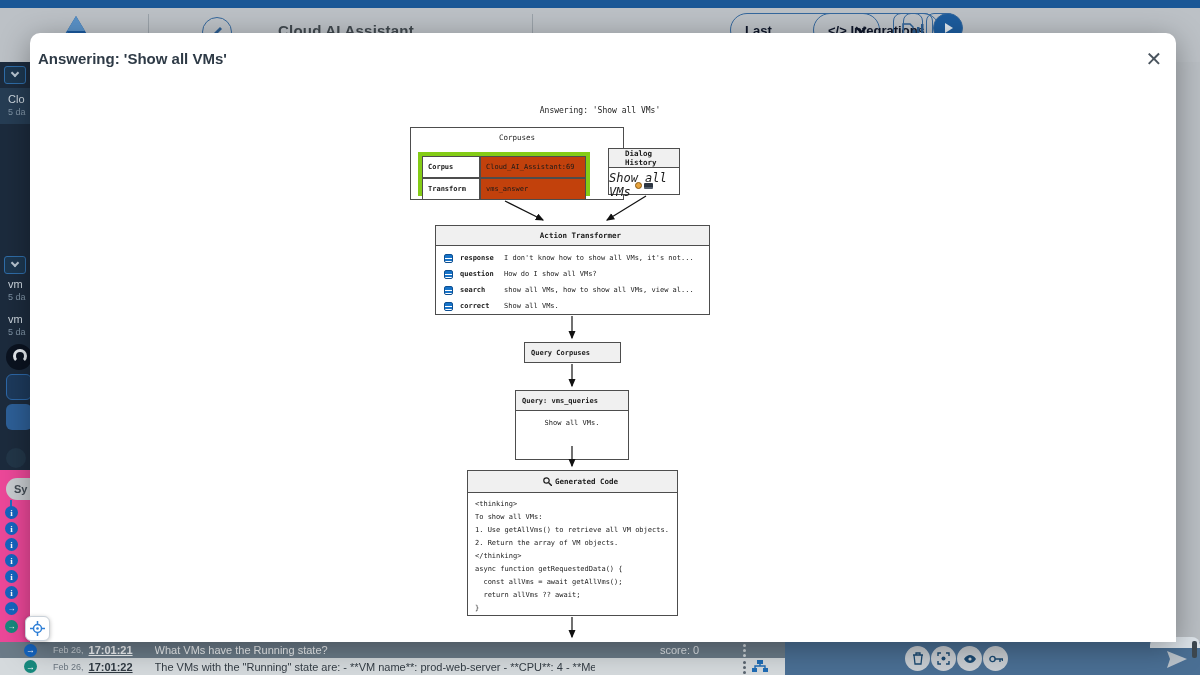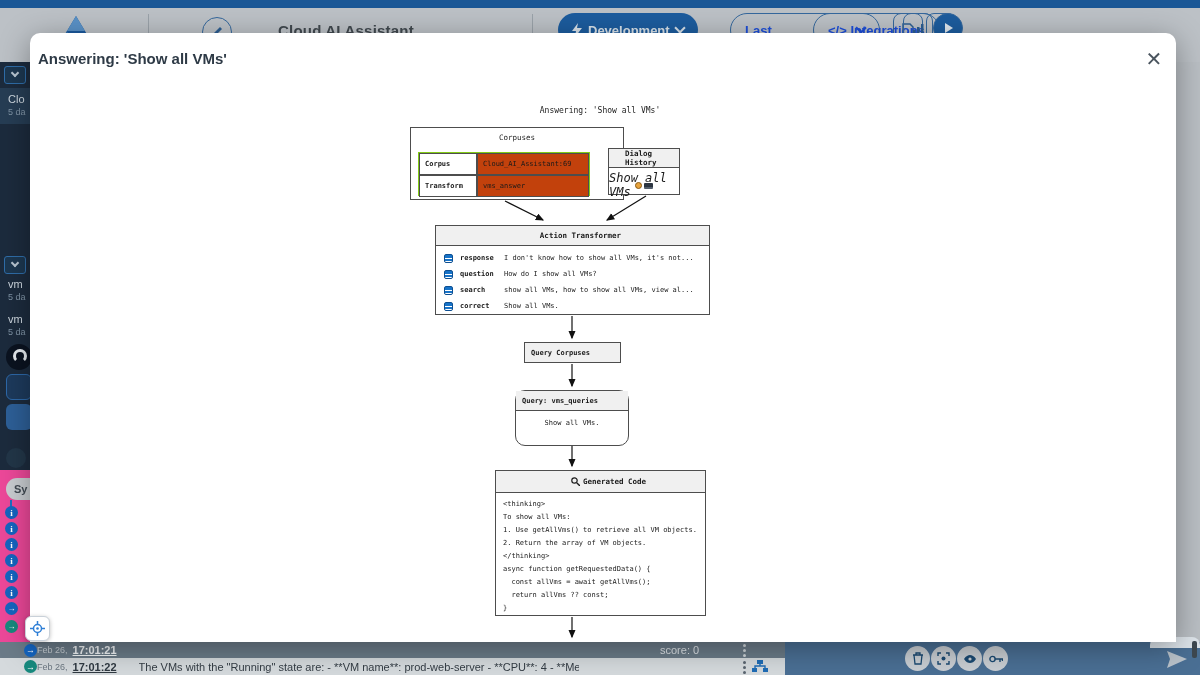--- a/index.html
+++ b/index.html
@@ -8,21 +8,21 @@
   #stage { position:relative; width:1200px; height:675px; background:#b9bec3; }
 
   
   #topstrip { left:0; top:0; width:1200px; height:8px; background:#1a5796; z-index:1; }
   #toolbar { left:0; top:8px; width:1200px; height:54px; background:#bcc1c6; z-index:1; }
   .tb-divider { top:6px; width:1px; height:40px; background:#9aa2a9; }
   #app-logo { left:56px; top:6px; width:40px; height:34px; }
   .tb-circle-btn { width:30px; height:30px; border-radius:50%; border:1.5px solid #35689d; top:9px; display:flex; align-items:center; justify-content:center; }
   .tb-btn { top:5px; height:34px; border-radius:17px; display:flex; align-items:center; gap:6px; padding:0 14px; font-size:13px; font-weight:bold; }
   .tb-btn.filled { background:#1c5c9e; color:#d8e2ea; }
-  .tb-btn.outline { border:1.5px solid #35689d; color:#1d4ed8; background:transparent; }
+  .tb-btn.outline { border:1.5px solid #35689d; color:#0f172a; background:transparent; }
   .tb-icon-btn { top:5px; width:30px; height:34px; border:1.5px solid #35689d; border-radius:8px; display:flex; align-items:center; justify-content:center; }
   #assistant-name { left:278px; top:14px; font-size:15px; font-weight:bold; color:#41494f; letter-spacing:.2px; }
   .chev { width:8px; height:8px; border-right:2px solid currentColor; border-bottom:2px solid currentColor; transform:rotate(45deg); margin-top:-4px; }
   #hamburger { left:1118px; top:14px; width:20px; height:16px; }
   #hamburger div { height:3px; background:#2c5e92; margin-bottom:3px; border-radius:1px; }
   #seg { left:963px; top:5px; height:34px; border:1.5px solid #35689d; border-radius:17px; display:flex; overflow:hidden; }
   #seg .seg-item { width:60px; display:flex; align-items:center; justify-content:center; font-size:13px; font-weight:bold; }
   #seg .sel { background:#1c5c9e; color:#dfe7ee; }
   #seg .unsel { color:#2c5e92; }
 
@@ -40,21 +40,21 @@
   #sy-pill { left:6px; top:8px; width:26px; height:22px; background:#c9cdd1; border-radius:11px 0 0 11px; display:flex; align-items:center; padding-left:8px; font-size:11px; font-weight:bold; color:#414a53; }
   .mini-ic { left:5px; width:13px; height:13px; border-radius:50%; color:#fff; font-size:9px; font-weight:bold; display:flex; align-items:center; justify-content:center; font-family:"Liberation Serif",serif; }
   .mini-blue { background:#1565c0; }
   .mini-teal { background:#178a7e; }
   .mini-arrow { font-family:"Liberation Sans",sans-serif; font-size:8px; }
 
   
   #logrow1 { left:0; top:642px; width:785px; height:16px; background:#6b7b88; z-index:2; display:flex; align-items:center; }
   #logrow2 { left:0; top:658px; width:785px; height:17px; background:#d5dadd; z-index:2; display:flex; align-items:center; }
   .row-ic { width:13px; height:13px; border-radius:50%; color:#fff; font-size:9px; display:flex; align-items:center; justify-content:center; flex:none; margin-left:24px; }
-  .log-date { font-size:9px; margin-left:0; flex:none; }
+  .log-date { font-size:9px; margin-left:16px; flex:none; }
   .log-time { font-size:11px; font-weight:bold; margin-left:5px; flex:none;text-decoration:underline; }
   .log-text { font-size:11px; margin-left:22px; white-space:nowrap; overflow:hidden; }
   #score { position:absolute; left:660px; top:644px; font-size:11px; color:#dfe4e8; z-index:3; }
   .vdots { position:absolute; left:743px; width:3px; z-index:3; font-size:0; }
   .vdots i { display:block; width:3px; height:3px; border-radius:50%; margin-bottom:2px; }
   #sitemap-ic { position:absolute; left:752px; top:660px; z-index:3; }
 
   
   #actionpanel { left:785px; top:642px; width:415px; height:33px; background:#4a6f94; z-index:2; }
   .panel-btn { top:4px; width:25px; height:25px; border-radius:50%; background:#c9ced3; display:flex; align-items:center; justify-content:center; }
@@ -67,42 +67,42 @@
   #modal-title { left:38px; top:50px; font-size:15px; font-weight:bold; color:#2e3a46; z-index:11; }
   #modal-close { left:1143px; top:48px; width:22px; height:22px; font-size:20px; color:#4a545e; z-index:11; display:flex; align-items:center; justify-content:center; cursor:pointer; }
 
   
   .dg { font-family:"DejaVu Sans Mono",monospace; color:#1a1a1a; z-index:11; }
   #dg-title { left:440px; top:106px; width:320px; text-align:center; font-size:8px; }
   .dbox { border:1.5px solid #4d4d4d; background:#fff; }
   .dhead { background:#f0f0f0; border-bottom:1px solid #4d4d4d; font-weight:bold; font-size:7.5px; display:flex; align-items:center; justify-content:center; gap:3px;padding-left:16px; }
   #corpuses { left:410px; top:127px; width:214px; height:73px; }
   #corpuses-title { left:0; top:5px; width:100%; text-align:center; font-size:7.5px; }
-  #corp-table { left:7px; top:24px; width:172px; height:44px; border:1px solid #84cc16; display:grid; grid-template-columns:58px 1fr; grid-template-rows:22px 22px; }
+  #corp-table { left:7px; top:24px; width:172px; height:44px; border:4px solid #84cc16; display:grid; grid-template-columns:58px 1fr; grid-template-rows:22px 22px; }
   #corp-table .cell { border:1px solid #4d4d4d; display:flex; align-items:center; padding-left:5px; font-size:7px; }
   #corp-table .key { font-weight:bold; background:#fff; }
   #corp-table .val { background:#c2410c; }
   #dialog-history { left:608px; top:148px; width:72px; height:47px; }
   #dialog-history .dhead { height:19px; }
   #dh-msg { left:0; top:22px; width:100%; text-align:left; font-style:italic; font-size:12px; }
   #dh-emoji { left:0; top:33px; width:100%; display:flex; justify-content:center; gap:2px; align-items:center; }
   #emoji-face { width:7px; height:7px; border-radius:50%; background:#e8a33d; border:1px solid #8a5a10; }
   #emoji-laptop { width:9px; height:6px; background:#2b3440; border-radius:1px; border-bottom:2px solid #525d6b; }
   #at-box { left:435px; top:225px; width:275px; height:90px; }
   #at-box .dhead { height:20px; }
   .at-row { position:absolute; left:0; width:100%; height:16px; display:flex; align-items:center; }
   .at-ic { width:9px; height:9px; border-radius:2px; margin-left:8px; flex:none;
            background:linear-gradient(to bottom,#1773c8 3px,#fff 3px 4px,#1773c8 4px 6px,#fff 6px 7px,#1773c8 7px); border:1px solid #0d4f92; }
   .at-label { font-size:7px; font-weight:bold; margin-left:7px; width:44px; flex:none; }
   .at-text { font-size:7px; color:#222; white-space:nowrap; }
   #qc-box { left:524px; top:342px; width:97px; height:21px; background:#f0f0f0; border:1.5px solid #4d4d4d; display:flex; align-items:center; padding-left:6px; font-size:7px; font-weight:bold; }
-  #q-box { left:515px; top:390px; width:114px; height:56px;border-radius:10px; }
+  #q-box { left:515px; top:390px; width:114px; height:70px; }
   #q-box .dhead { height:20px; justify-content:flex-start; padding-left:6px; font-size:7px; }
   #q-body { left:0; top:28px; width:100%; text-align:center; font-size:7px; }
-  #gc-box { left:467px; top:470px; width:211px; height:146px;margin-left:28px; }
+  #gc-box { left:467px; top:470px; width:211px; height:146px; }
   #gc-box .dhead { height:22px; font-size:7.5px; }
   #gc-lines { position:absolute; left:7px; top:27px; right:4px; }
   #gc-lines div { font-size:7px; line-height:13px; white-space:pre; }
   #arrow-layer { left:0; top:0; width:1200px; height:675px; z-index:11; pointer-events:none; }
 
   
   #target-btn { left:25px; top:616px; width:25px; height:25px; background:#fff; border:1px solid #c9d1d9; border-radius:6px; box-shadow:0 1px 4px rgba(0,0,0,.25); z-index:12; display:flex; align-items:center; justify-content:center; }
 </style>
 </head>
 <body>
@@ -117,27 +117,20 @@
       <polygon points="11,17 20,32 2,32" fill="#2f6fae"></polygon>
     </svg>
     <div class="abs tb-divider" style="left:148px"></div>
     <div class="abs tb-circle-btn" style="left:202px">
       <svg width="14" height="14" viewBox="0 0 14 14">
           <path d="M2 12l1-3 7-7 2 2-7 7-3 1z" fill="#2c5e92"></path>
         </svg>
     </div>
     <div class="abs" id="assistant-name">Cloud AI Assistant</div>
     <div class="abs tb-divider" style="left:532px"></div>
-    <div class="abs tb-btn filled" style="left:558px">
-      <svg width="10" height="14" viewBox="0 0 10 14">
-          <polygon points="6,0 0,8 4,8 3,14 10,5 5,5" fill="#d8e2ea"></polygon>
-        </svg>
-      <span>Development</span>
-      <span class="chev"></span>
-    </div>
     <div class="abs tb-btn outline" style="left:730px; width:150px; justify-content:space-between">
       <span>Last</span>
       <span class="chev"></span>
     </div>
     <div class="abs tb-icon-btn" style="left:893px; top:5px">
       <svg width="12" height="14" viewBox="0 0 12 14">
           <path d="M1 1h7l3 3v9H1z" fill="none" stroke="#2c5e92" stroke-width="1.5"></path>
         </svg>
     </div>
     <div class="abs tb-icon-btn" style="left:926px; top:5px">
@@ -206,20 +199,21 @@
     <div class="abs mini-ic mini-blue" style="top:100px">i</div>
     <div class="abs mini-ic mini-blue" style="top:116px">i</div>
     <div class="abs mini-ic mini-blue mini-arrow" style="top:132px">→</div>
     <div class="abs mini-ic mini-teal mini-arrow" style="top:150px">→</div>
   </div>
 
   <div class="abs" id="logrow1">
     <div class="row-ic mini-blue mini-arrow">→</div>
     <span class="log-date" style="color:#c6cdd3">Feb 26,</span>
     <span class="log-time" style="color:#f2f5f7">17:01:21</span>
+    <span class="log-text" style="color:#eef1f3; width:370px">What VMs have the Running state?</span>
   </div>
   <div class="abs" id="score">score: 0</div>
   <div class="abs vdots" style="top:644px">
       <i style="background:#cfd6db"></i>
       <i style="background:#cfd6db"></i>
       <i style="background:#cfd6db"></i>
     </div>
 
   <div class="abs" id="logrow2">
     <div class="row-ic mini-teal mini-arrow">→</div>
@@ -337,21 +331,21 @@
       <span>Generated Code</span>
     </div>
     <div id="gc-lines">
       <div>&lt;thinking&gt;</div>
       <div>To show all VMs:</div>
       <div>1. Use getAllVms() to retrieve all VM objects.</div>
       <div>2. Return the array of VM objects.</div>
       <div>&lt;/thinking&gt;</div>
       <div>async function getRequestedData() {</div>
       <div>  const allVms = await getAllVms();</div>
-      <div>  return allVms ?? const;</div>
+      <div>  return allVms ?? await;</div>
       <div>}</div>
     </div>
   </div>
 
   <svg class="abs" id="arrow-layer" viewBox="0 0 1200 675">
     <defs>
       <marker id="ah" markerWidth="8" markerHeight="8" refX="6" refY="3" orient="auto">
         <path d="M0,0 L7,3 L0,6 z" fill="#111"></path>
       </marker>
     </defs>

